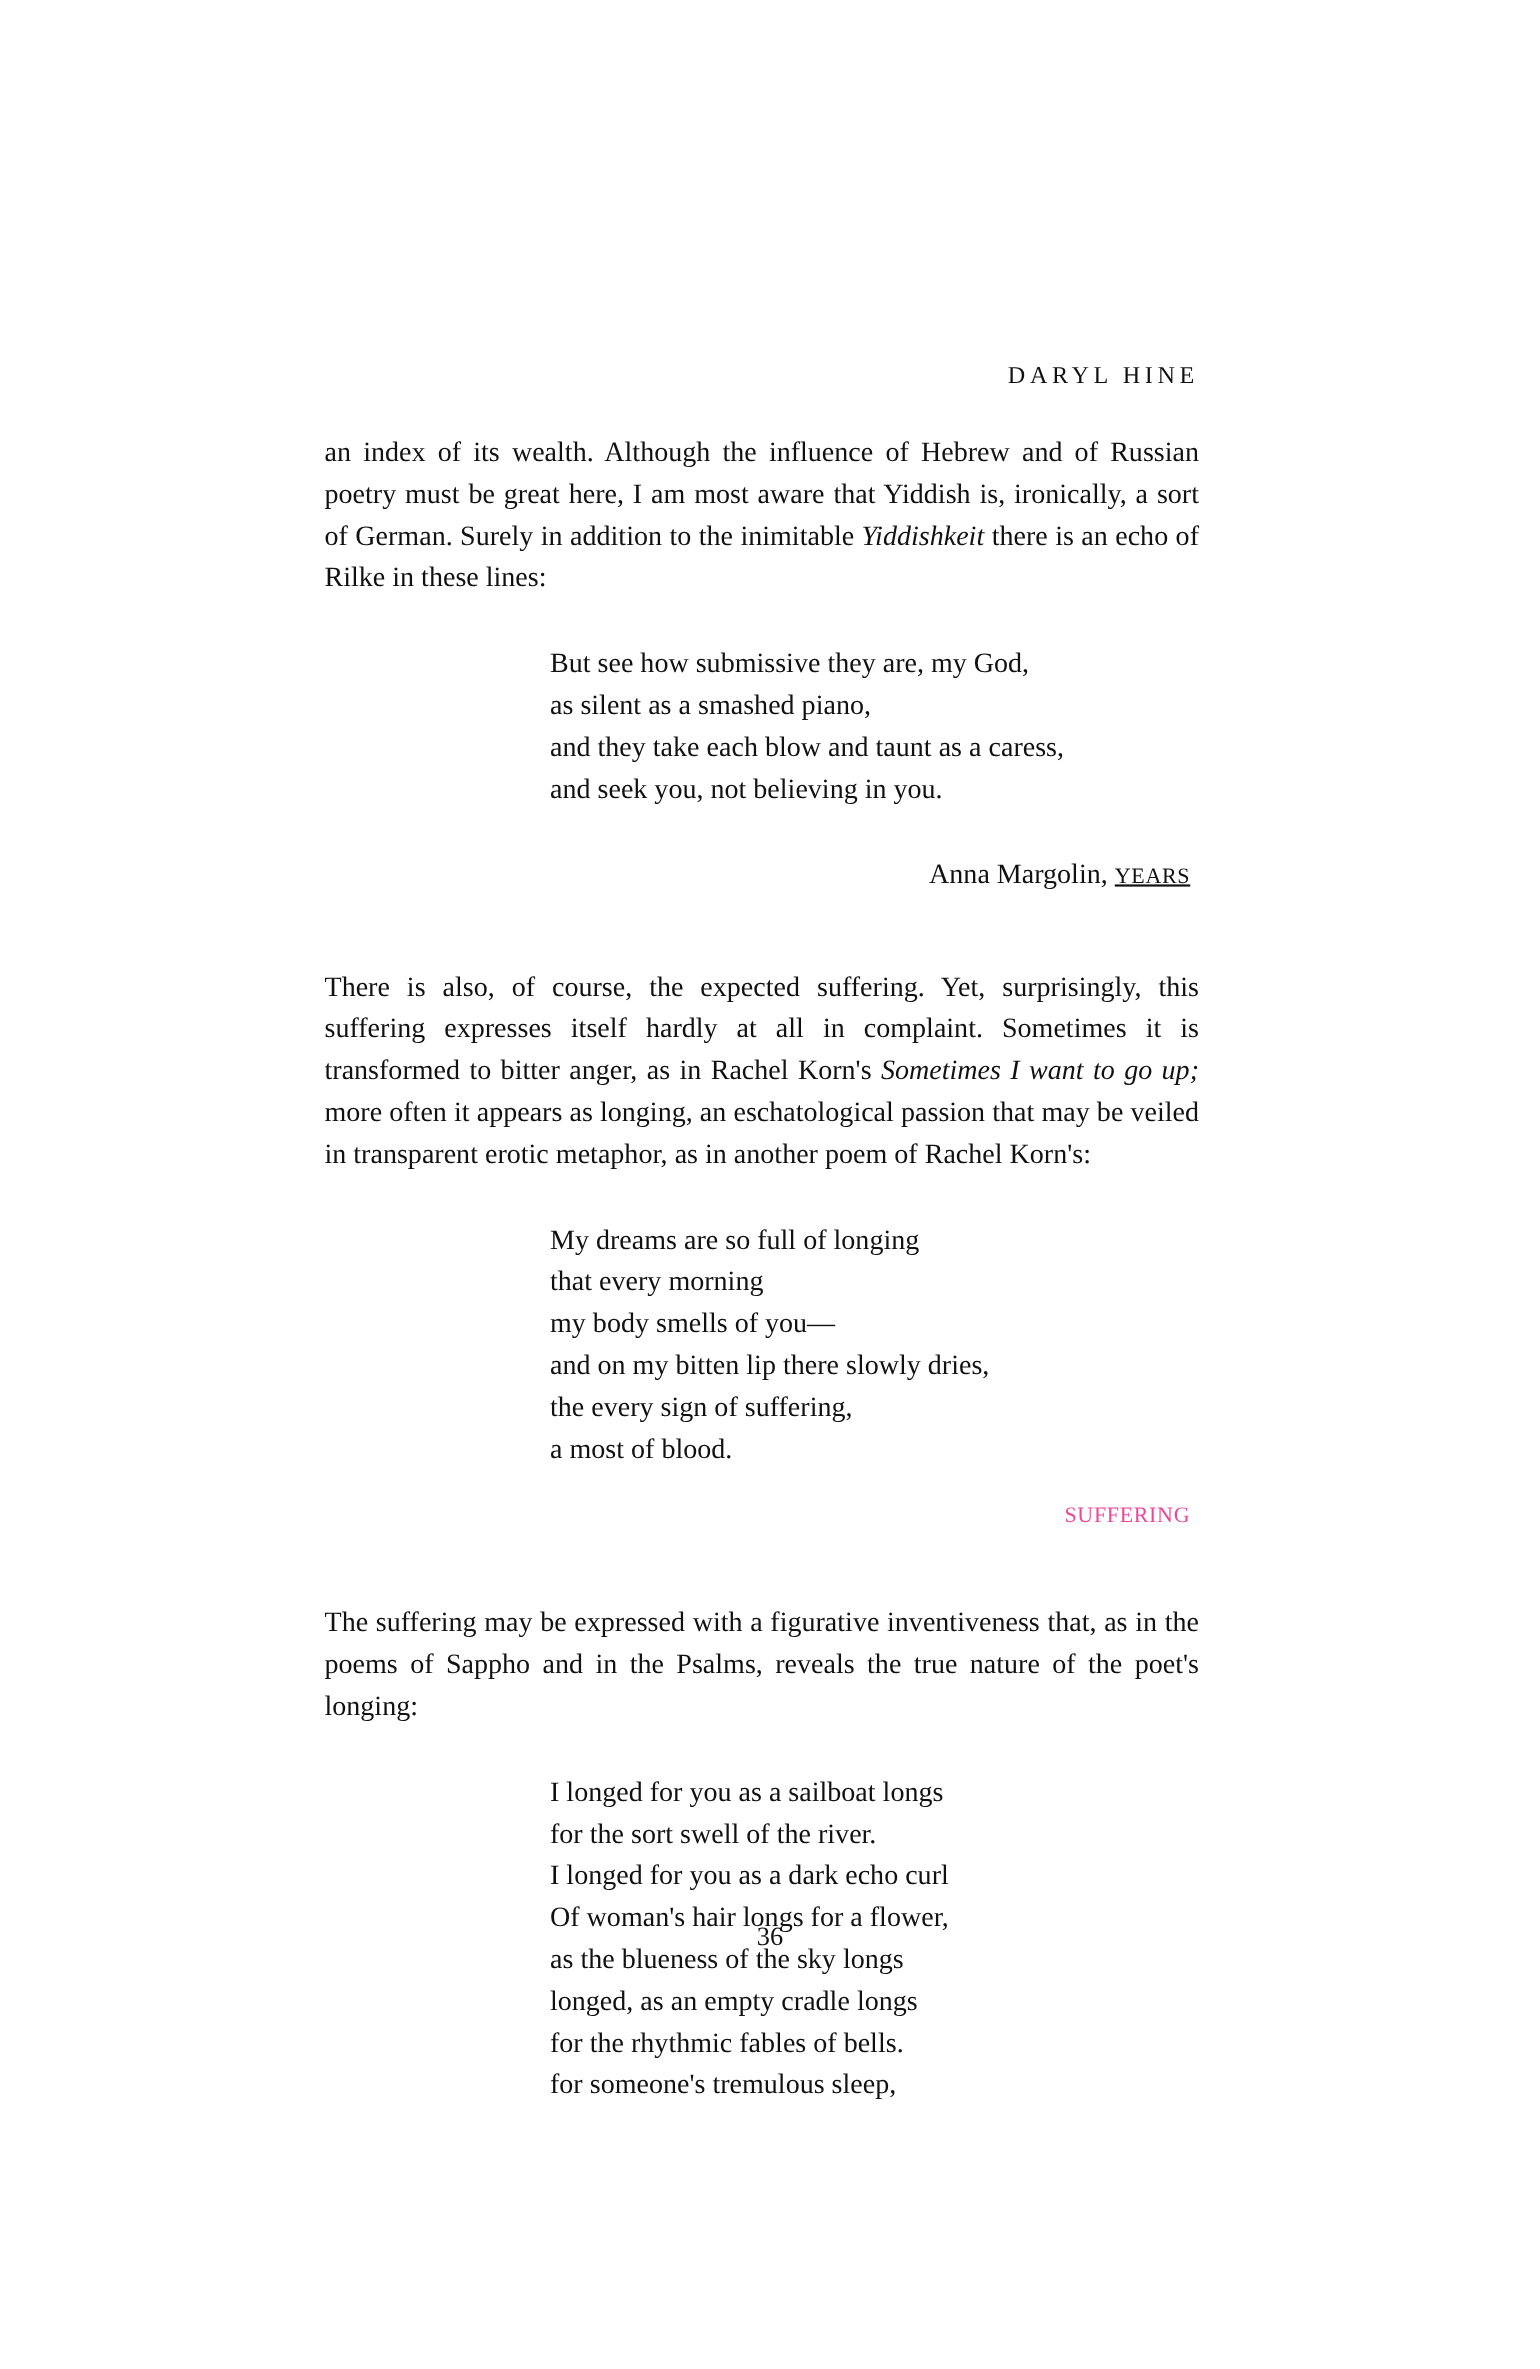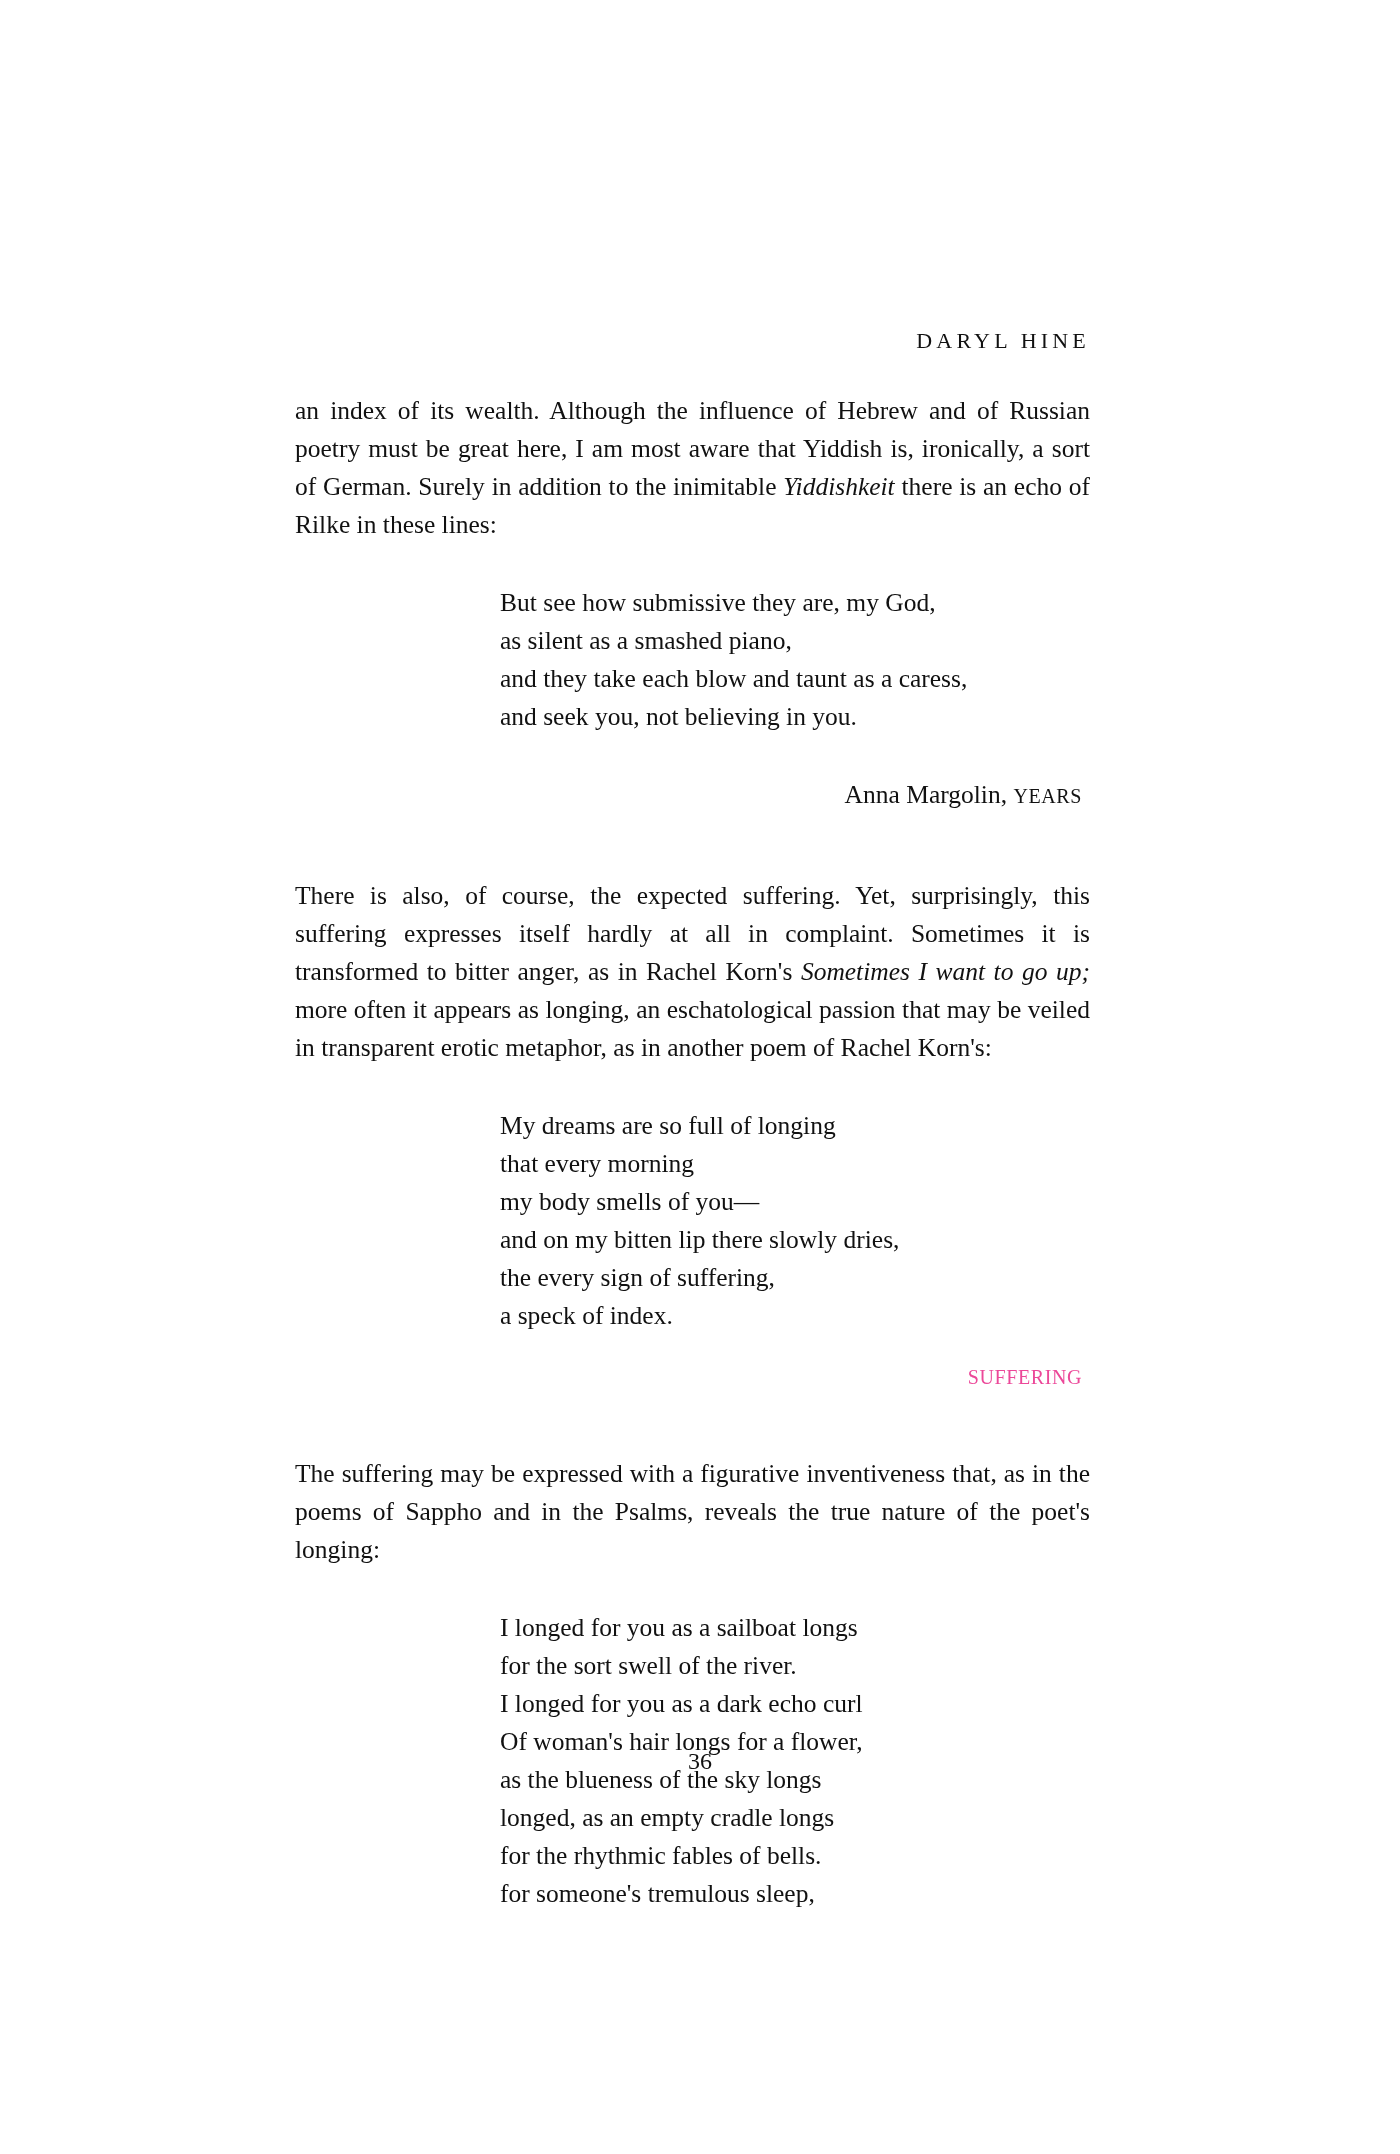--- a/index.html
+++ b/index.html
@@ -75,20 +75,21 @@
     font-size: 25.5px;
     line-height: 38px;
     text-align: right;
     color: #111;
     padding-right: 8px;
   }
   .attrib .smallcaps {
     font-size: 20px;
     letter-spacing: 0.6px;
     text-transform: uppercase;
+    text-decoration: underline;
   }
   .attrib-right-only {
     font-size: 20px;
     letter-spacing: 0.6px;
     text-transform: uppercase;
     text-align: right;
     color: #ec4899;
     padding-right: 8px;
     line-height: 32px;
   }
@@ -135,21 +136,21 @@
     <p class="body-par"><span>There is also, of course, the expected suffering. Yet, surprisingly, this suffering expresses itself hardly at all in complaint. Sometimes it is transformed to bitter anger, as in Rachel Korn's </span><em class="ital">Sometimes I want to go up;</em><span> more often it appears as longing, an eschatological passion that may be veiled in transparent erotic metaphor, as in another poem of Rachel Korn's:</span></p>
 
     <div class="spacer-md"></div>
 
     <div class="verse">
       <span class="line">My dreams are so full of longing</span>
       <span class="line">that every morning</span>
       <span class="line">my body smells of you—</span>
       <span class="line">and on my bitten lip there slowly dries,</span>
       <span class="line">the every sign of suffering,</span>
-      <span class="line">a speck of index.</span>
+      <span class="line">a most of blood.</span>
     </div>
 
     <div class="spacer-sm"></div>
 
     <div class="attrib-right-only">SUFFERING</div>
 
     <div class="spacer-xl"></div>
 
     <p class="body-par"><span>The suffering may be expressed with a figurative inventiveness that, as in the poems of Sappho and in the Psalms, reveals the true nature of the poet's longing:</span></p>
 

